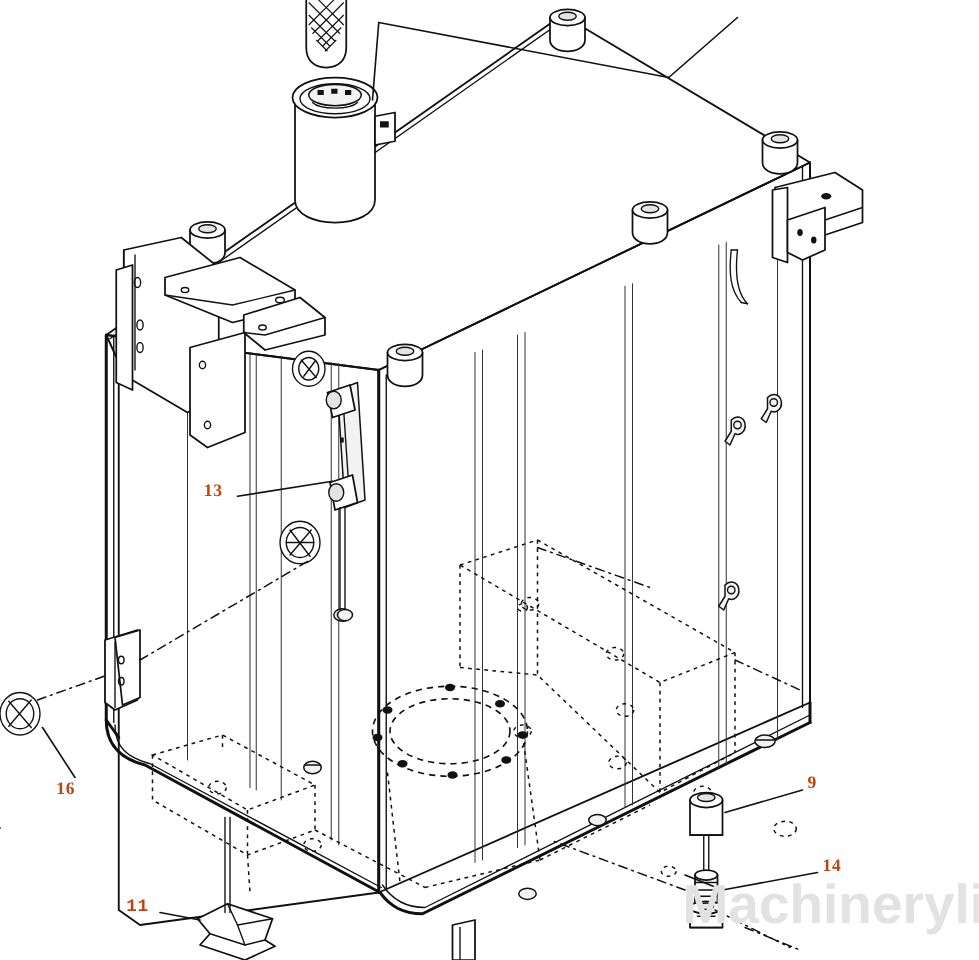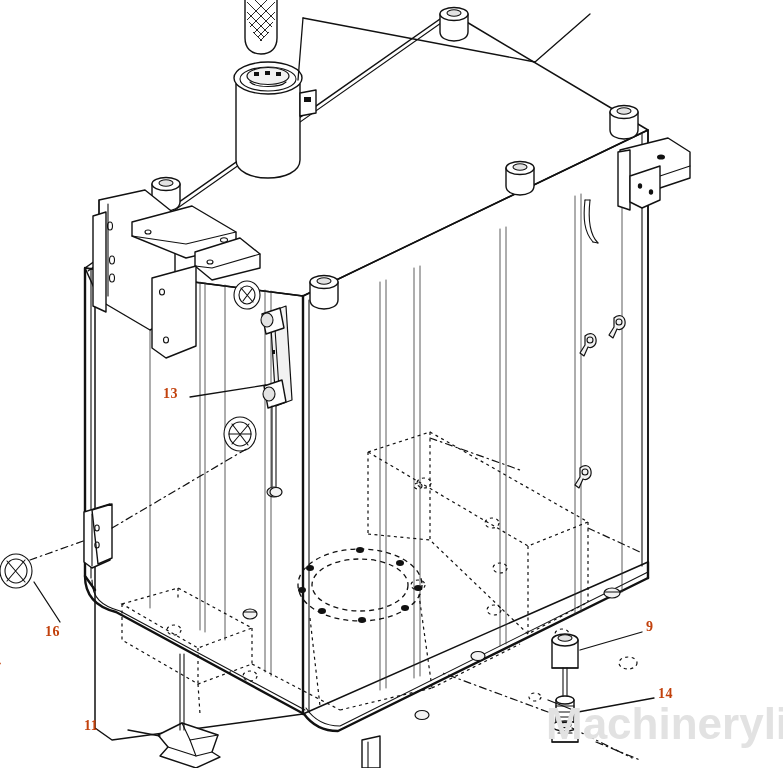--- a/index.html
+++ b/index.html
@@ -402,17 +402,17 @@
       <path class="sm" d="M 605 592 L 619 592"></path>
     </g>
   </svg>
 
   <div class="watermark" style="left:546px;top:699px;">Machineryline</div>
 
   <div class="callout" style="left:583px;top:-14px;">1</div>
   <div class="callout" style="left:163px;top:387px;">13</div>
   <div class="callout" style="left:45px;top:625px;">16</div>
   <div class="callout" style="left:-6px;top:655px;">4</div>
-  <div class="callout" style="left:84px;top:719px;">11</div>
+  <div class="callout" style="left:101px;top:719px;font-family:Liberation Mono, monospace;">11</div>
   <div class="callout" style="left:646px;top:620px;">9</div>
   <div class="callout" style="left:658px;top:687px;">14</div>
 
 </div>
 
 </body></html>

